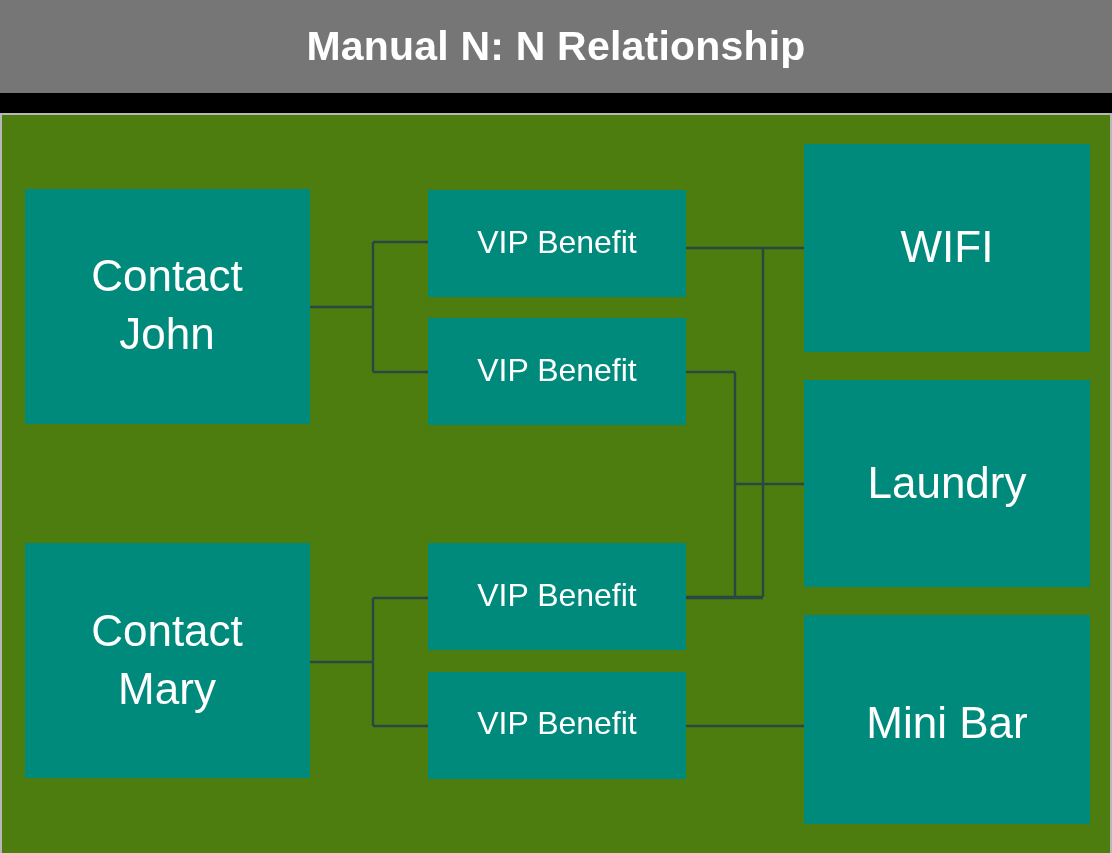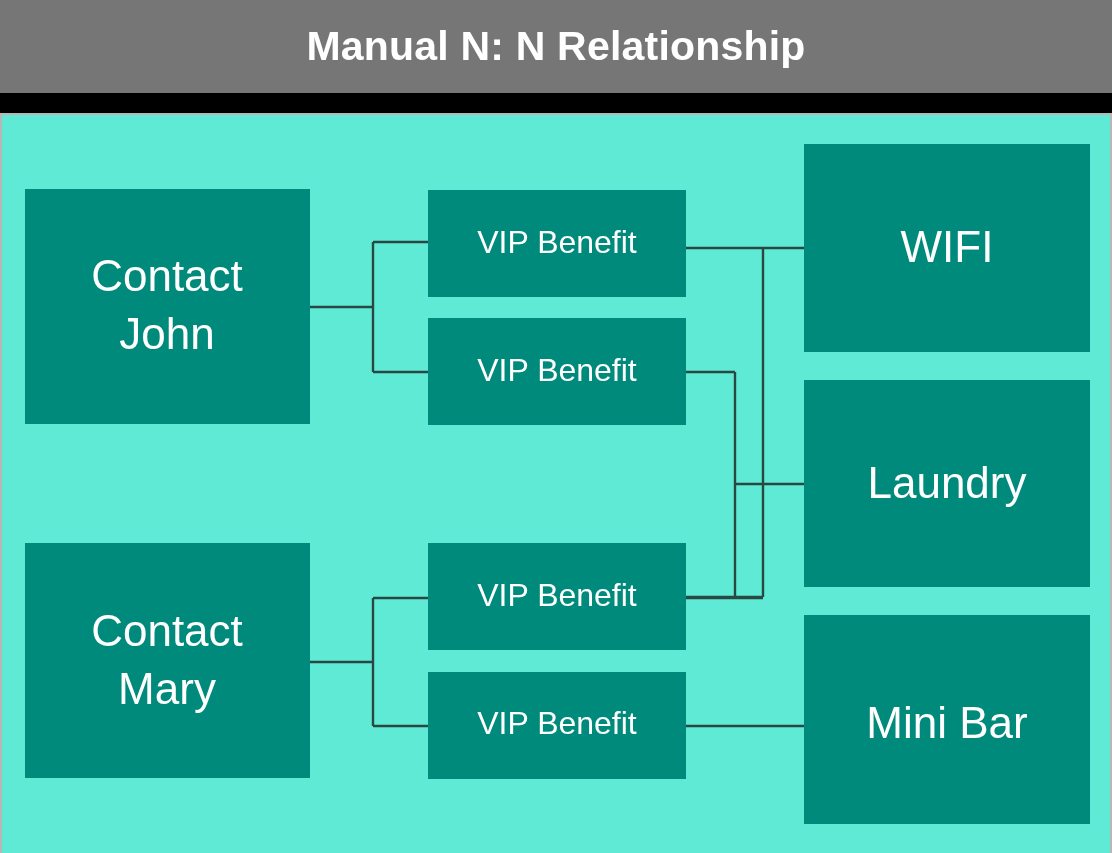--- a/index.html
+++ b/index.html
@@ -34,21 +34,21 @@
     letter-spacing: 0.2px;
     line-height: 1;
     white-space: nowrap;
   }
   #canvas-wrap {
     position: absolute;
     left: 0;
     top: 113px;
     width: 1112px;
     height: 740px;
-    background: #5eead4;
+    background: #4d7c0f;
     box-sizing: border-box;
     border: 2px solid #b7b7b7;
     border-bottom: none;
     text-align: center;
   }
   #diagram-svg {
     position: absolute;
     left: 0;
     top: 0;
     width: 1112px;

